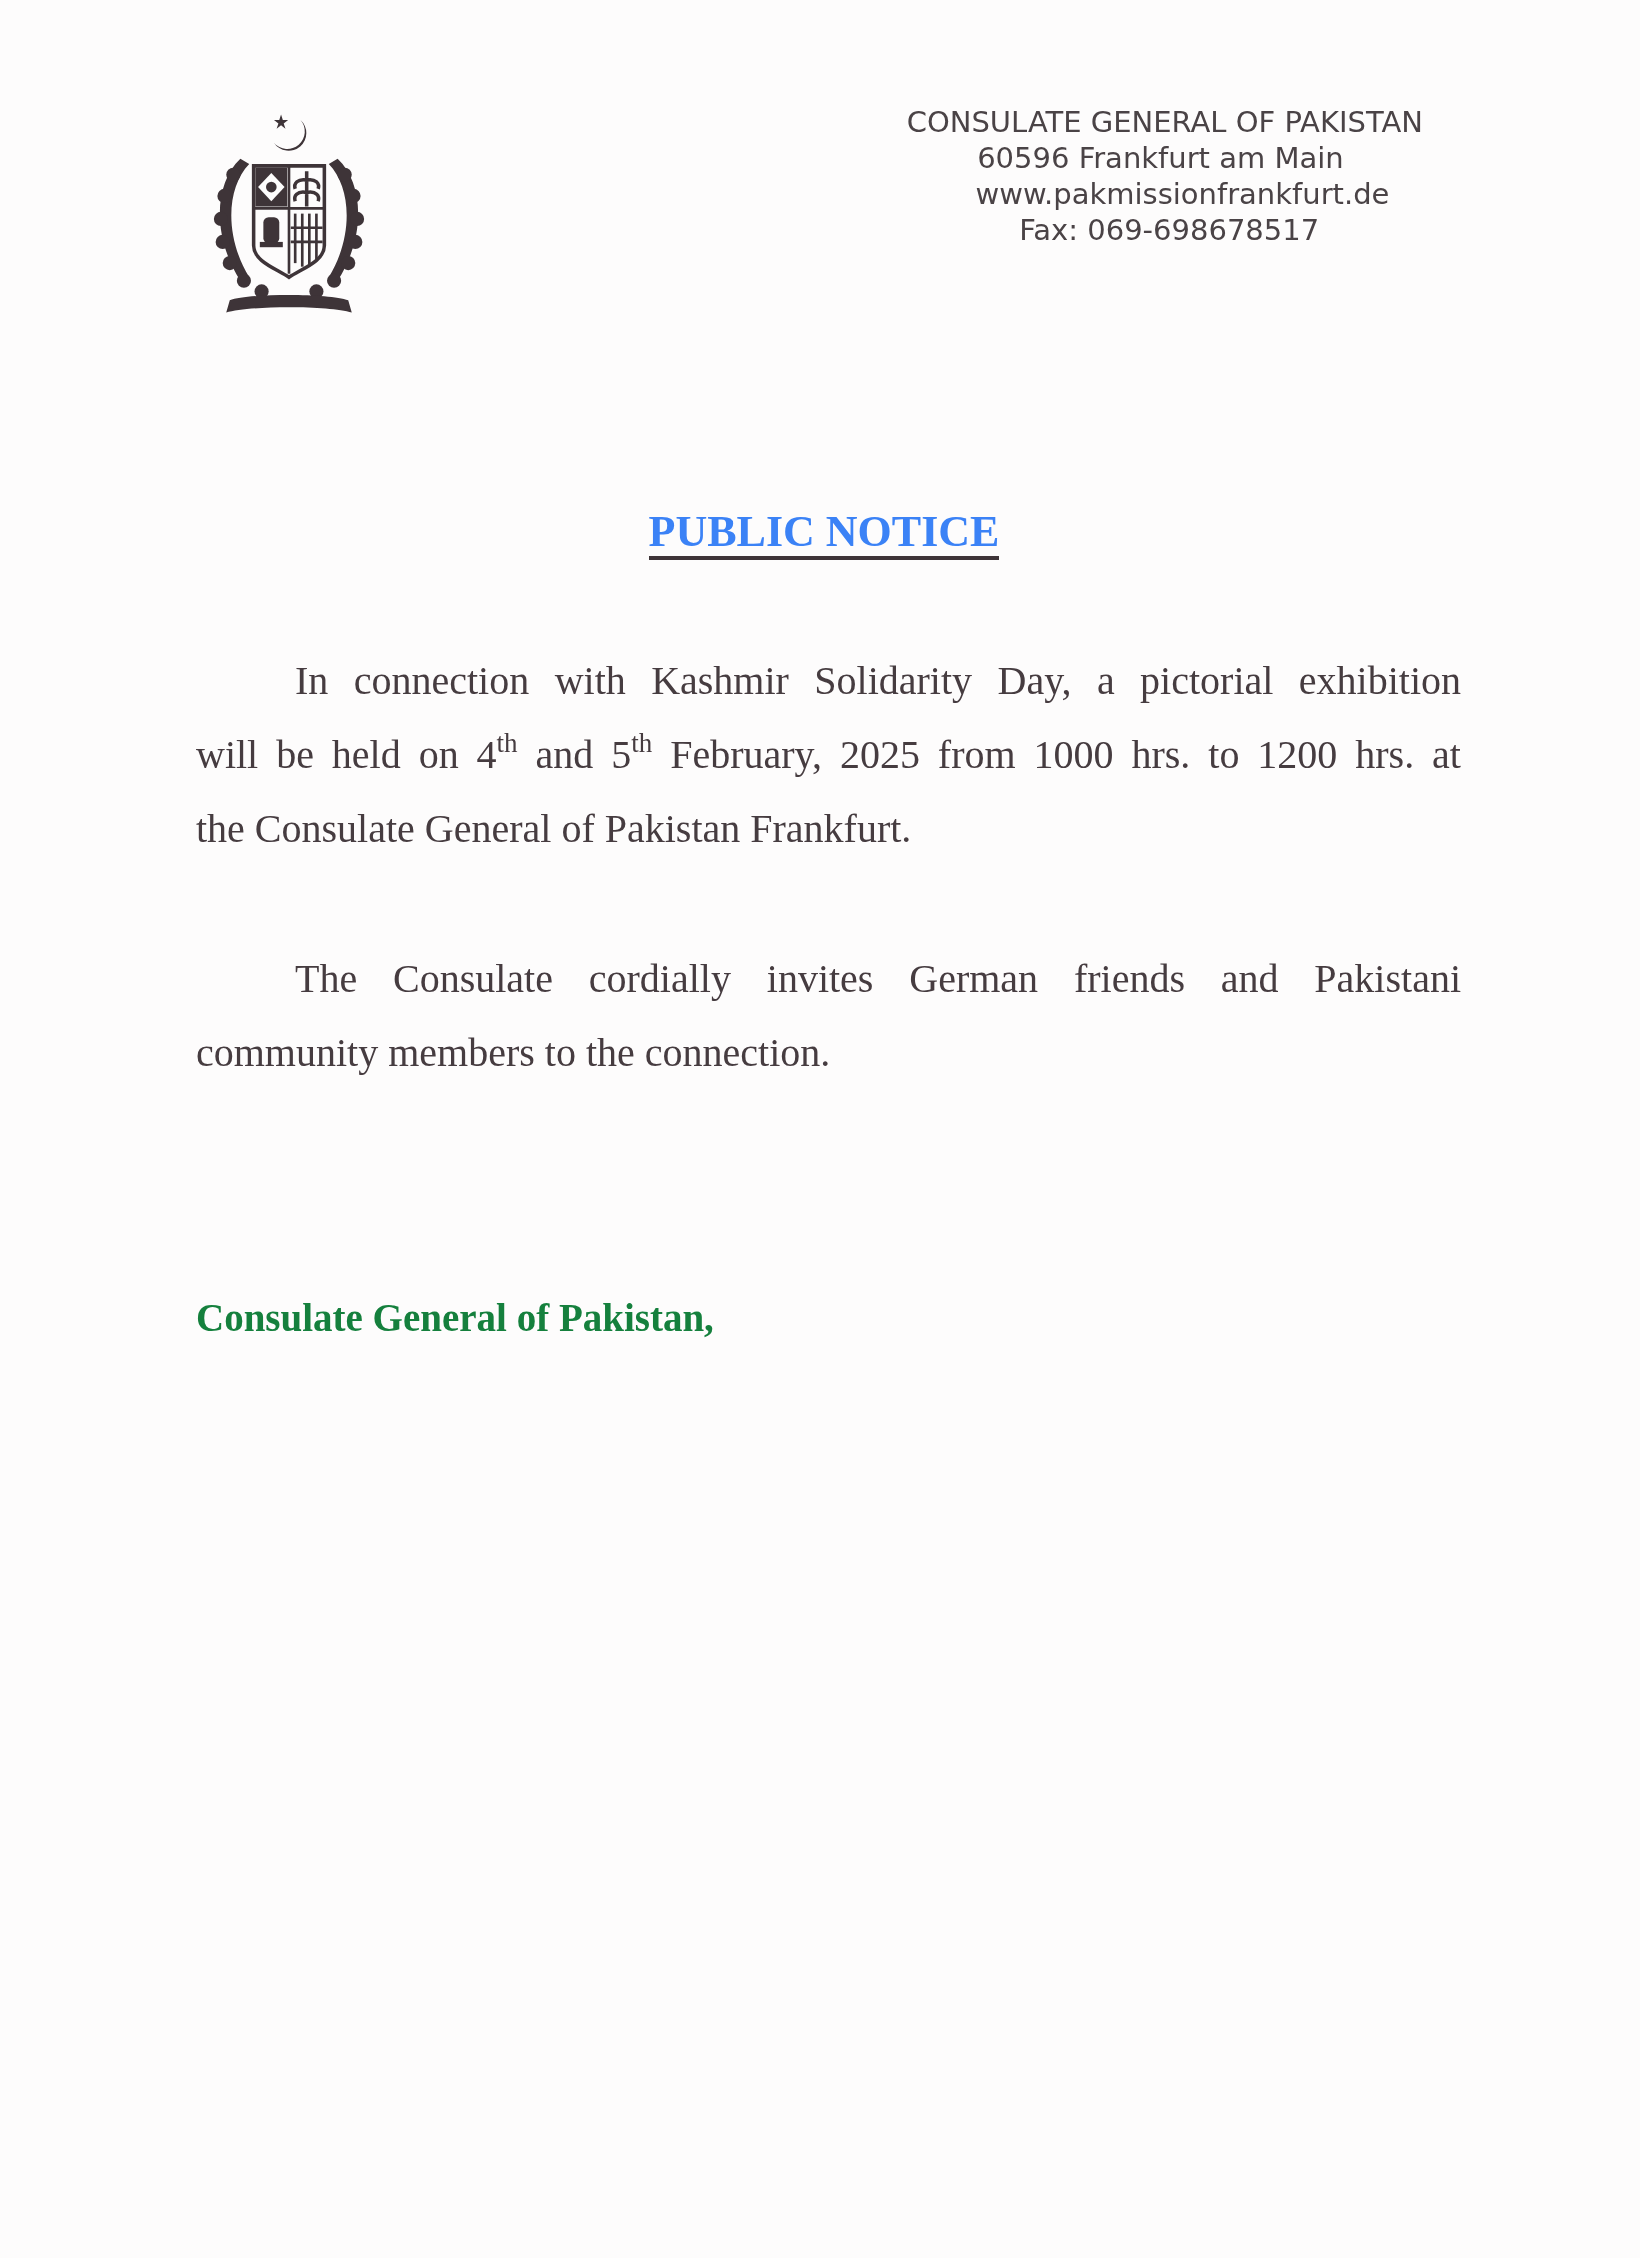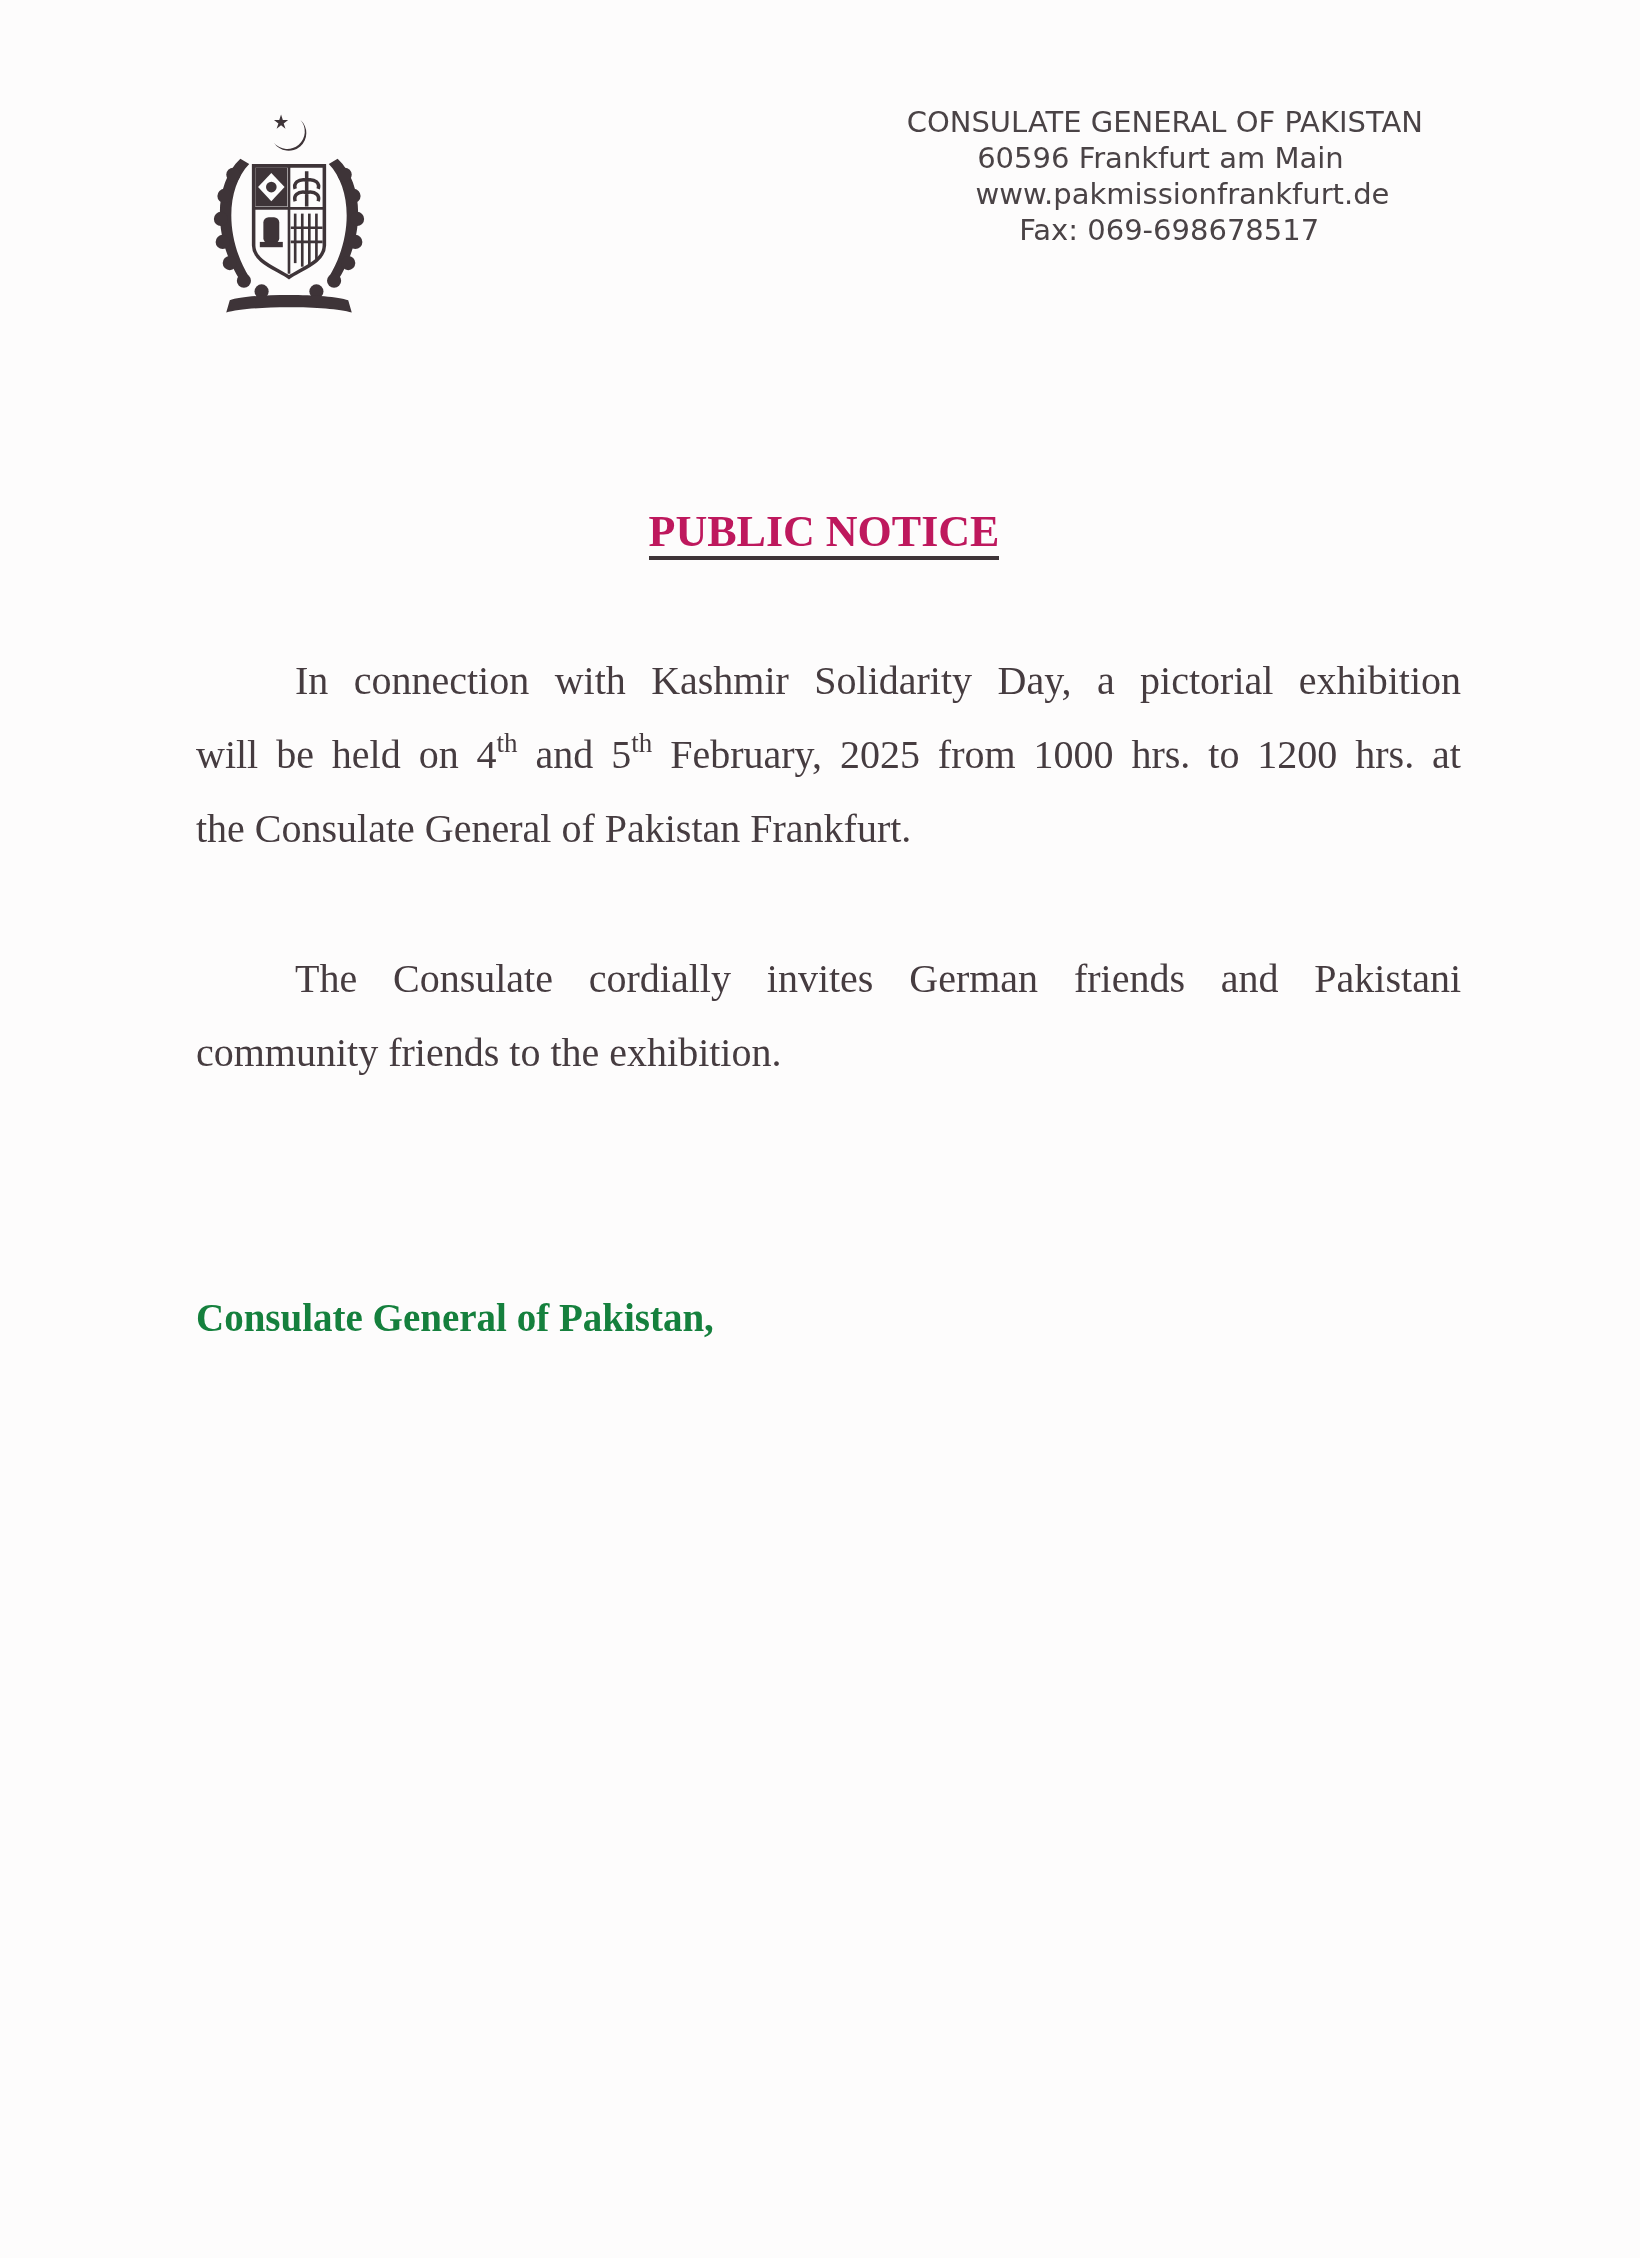--- a/index.html
+++ b/index.html
@@ -22,21 +22,21 @@
   .letterhead div { white-space: nowrap; }
   .lh-name { padding-left: 17.6px; }
   .lh-street { padding-right: 17.6px; }
   .lh-city { padding-left: 8.8px; }
   .lh-web { padding-left: 53px; }
   .lh-fax { padding-left: 26.5px; }
   .notice-title {
     position: absolute; left: 0; width: 1641px; top: 506px;
     text-align: center;
     font-family: "Liberation Serif", serif; font-weight: bold;
-    font-size: 44px; color: #be185d;
+    font-size: 44px; color: #3b82f6;
   }
   .notice-title span {
     border-bottom: 4.4px solid #3e3438; padding-bottom: 0px;
     display: inline-block; line-height: 49px;
     margin-left: 7px;
   }
   .body-text {
     position: absolute; left: 196px; width: 1265px;
     font-family: "Liberation Serif", serif;
     font-size: 40px; line-height: 74px;
@@ -122,19 +122,19 @@
 </div>
 
 <div class="body-text para1">
   <span class="line indent">In connection with Kashmir Solidarity Day, a pictorial exhibition</span>
   <span class="line"><span>will be held on 4</span><sup>th</sup><span> and 5</span><sup>th</sup><span> February, 2025 from 1000 hrs. to 1200 hrs. at</span></span>
   <span class="line last">the Consulate General of Pakistan Frankfurt.</span>
 </div>
 
 <div class="body-text para2">
   <span class="line indent">The Consulate cordially invites German friends and Pakistani</span>
-  <span class="line last">community friends to the exhibition.</span>
+  <span class="line last">community members to the connection.</span>
 </div>
 
 <div class="signature">
   <div>Consulate General of Pakistan,</div>
 </div>
 
 
 </body></html>

